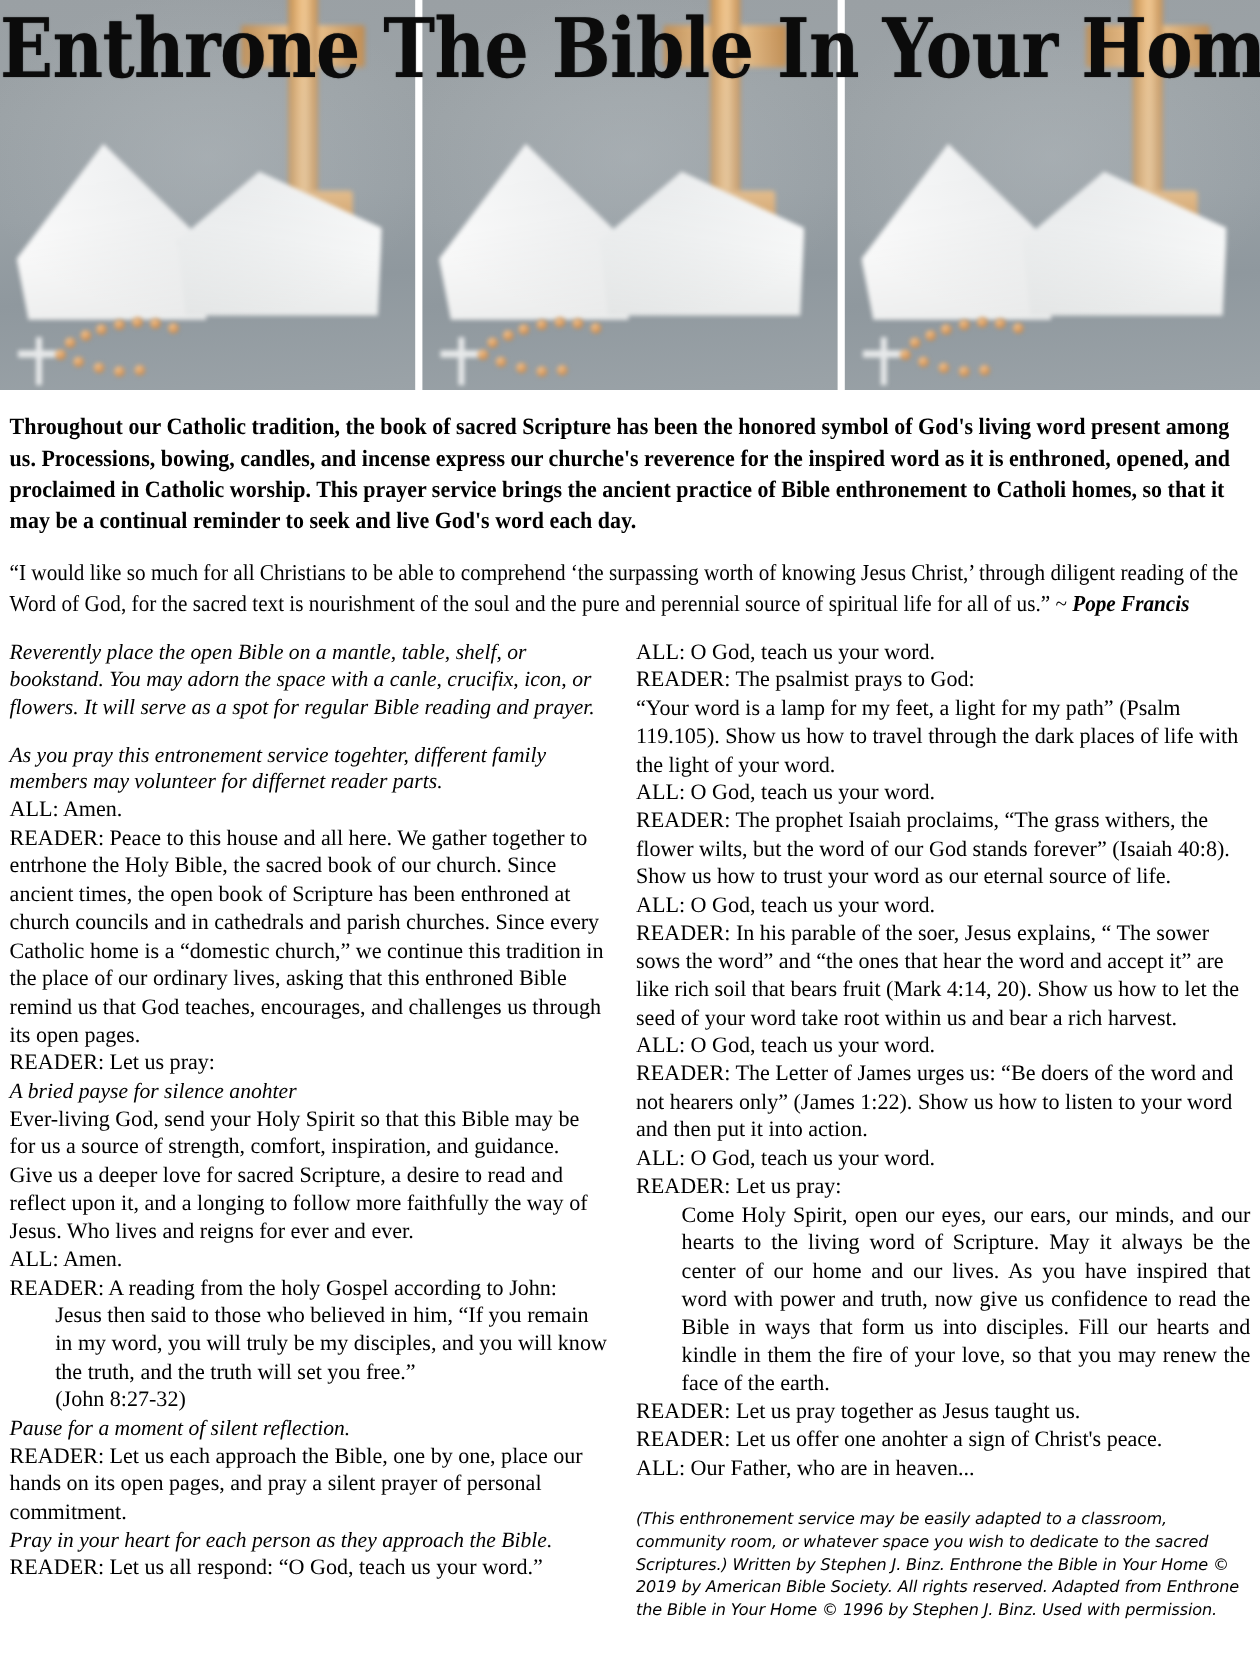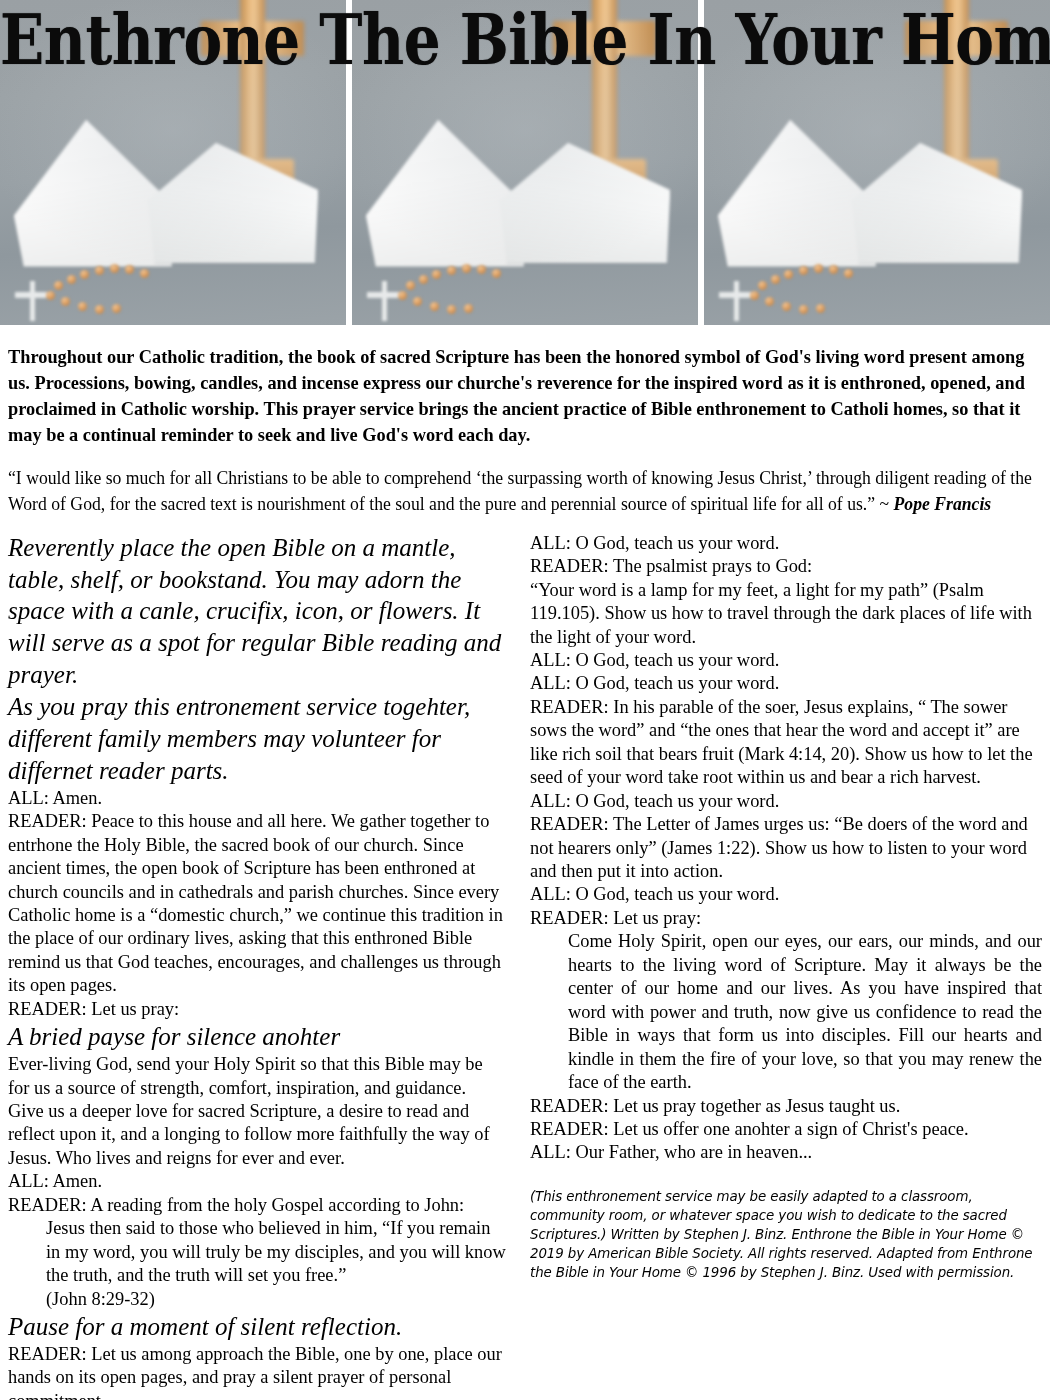--- a/index.html
+++ b/index.html
@@ -202,25 +202,25 @@
   .col-right { width: 522px; padding-left: 10px; }
 
   .p {
     font-size: 18.4px;
     line-height: 1.275;
     margin: 0 0 0 0;
   }
   .p.gap { margin-top: 17px; }
   .rubric {
     font-style: italic;
-    font-size: 25px;
+    font-size: 18px;
     line-height: 1.275;
     margin: 0;
   }
-  .rubric.gap { }
+  .rubric.gap { margin-top: 17px; }
   .spk { font-weight: 400; }
   .indented {
     padding-left: 38px;
     font-size: 18.4px;
     line-height: 1.275;
     margin: 0;
   }
   .indented.justify { text-align: justify; }
 
   .credit {
@@ -354,42 +354,43 @@
       <p class="rubric">A bried payse for silence anohter</p>
 
       <p class="p">Ever-living God, send your Holy Spirit so that this Bible may be for us a source of strength, comfort, inspiration, and guidance. Give us a deeper love for sacred Scripture, a desire to read and reflect upon it, and a longing to follow more faithfully the way of Jesus. Who lives and reigns for ever and ever.</p>
 
       <p class="p"><span class="spk">ALL:</span><span> Amen.</span></p>
 
       <p class="p"><span class="spk">READER:</span><span> A reading from the holy Gospel according to John:</span></p>
 
       <p class="indented">Jesus then said to those who believed in him, “If you remain in my word, you will truly be my disciples, and you will know the truth, and the truth will set you free.”</p>
 
-      <p class="indented">(John 8:29-32)</p>
+      <p class="indented">(John 8:27-32)</p>
 
       <p class="rubric">Pause for a moment of silent reflection.</p>
 
-      <p class="p"><span class="spk">READER:</span><span> Let us among approach the Bible, one by one, place our hands on its open pages, and pray a silent prayer of personal commitment.</span></p>
+      <p class="p"><span class="spk">READER:</span><span> Let us each approach the Bible, one by one, place our hands on its open pages, and pray a silent prayer of personal commitment.</span></p>
 
       <p class="rubric">Pray in your heart for each person as they approach the Bible.</p>
 
       <p class="p"><span class="spk">READER:</span><span> Let us all respond: “O God, teach us your word.”</span></p>
 
     </div>
 
     <div class="col col-right">
 
       <p class="p"><span class="spk">ALL:</span><span> O God, teach us your word.</span></p>
 
       <p class="p"><span class="spk">READER:</span><span> The psalmist prays to God:</span></p>
 
       <p class="p">“Your word is a lamp for my feet, a light for my path” (Psalm 119.105). Show us how to travel through the dark places of life with the light of your word.</p>
 
       <p class="p"><span class="spk">ALL:</span><span> O God, teach us your word.</span></p>
 
+      <p class="p"><span class="spk">READER:</span><span> The prophet Isaiah proclaims, “The grass withers, the flower wilts, but the word of our God stands forever” (Isaiah 40:8). Show us how to trust your word as our eternal source of life.</span></p>
 
       <p class="p"><span class="spk">ALL:</span><span> O God, teach us your word.</span></p>
 
       <p class="p"><span class="spk">READER:</span><span> In his parable of the soer, Jesus explains, “ The sower sows the word” and “the ones that hear the word and accept it” are like rich soil that bears fruit (Mark 4:14, 20). Show us how to let the seed of your word take root within us and bear a rich harvest.</span></p>
 
       <p class="p"><span class="spk">ALL:</span><span> O God, teach us your word.</span></p>
 
       <p class="p"><span class="spk">READER:</span><span> The Letter of James urges us: “Be doers of the word and not hearers only” (James 1:22). Show us how to listen to your word and then put it into action.</span></p>
 
       <p class="p"><span class="spk">ALL:</span><span> O God, teach us your word.</span></p>

